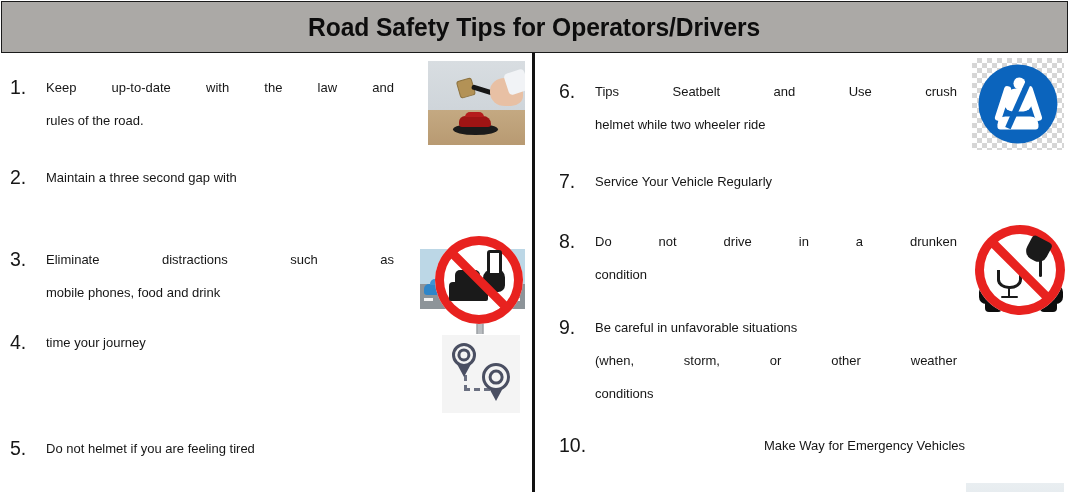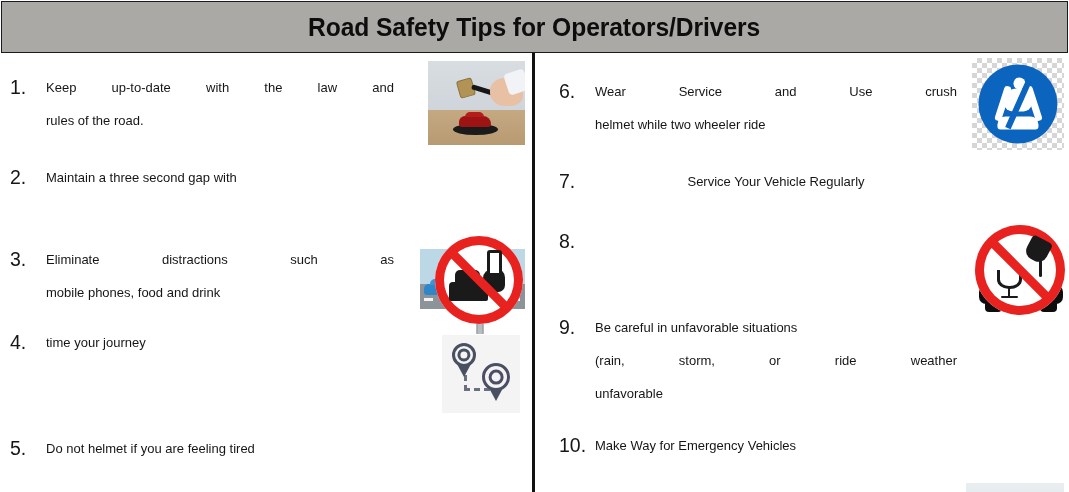--- a/index.html
+++ b/index.html
@@ -270,87 +270,91 @@
 
     </div>
 
     <div id="divider"></div>
 
     <div class="column" id="col-right">
 
       <div class="tip" style="left:14px; top:22px; width:430px;">
         <div class="tip-num">6.</div>
         <div class="tip-text just" style="width:362px;">
-          <span class="l">Wear Service and Use crush</span>
+          <span class="l">Tips Seatbelt and Use crush</span>
           <span class="l">helmet while two wheeler ride</span>
         </div>
       </div>
       <div class="media checker belt-sign" style="left:437px; top:5px; width:92px; height:92px;">
         <div class="belt-circle">
           <div class="belt-head"></div>
           <div class="belt-torso"></div>
           <div class="belt-lap"></div>
           <div class="belt-d1"></div>
           <div class="belt-d2"></div>
           <div class="belt-strap"></div>
         </div>
       </div>
 
       <div class="tip" style="left:14px; top:112px; width:430px;">
         <div class="tip-num">7.</div>
-        <div class="tip-text nojust" style="width:362px;text-align:center;">Service Your Vehicle Regularly</div>
+        <div class="tip-text nojust" style="width:362px;">Service Your Vehicle Regularly</div>
       </div>
       <div class="media svc" style="left:442px; top:104px; width:88px; height:66px;">
         <div class="svc-gear"></div>
         <div class="svc-roofL"></div>
         <div class="svc-roofR"></div>
         <div class="svc-body"></div>
         <div class="svc-win"></div>
         <div class="svc-wheelL"></div>
         <div class="svc-wheelR"></div>
         <div class="svc-wr1"></div>
         <div class="svc-wr2"></div>
         <div class="svc-wrH"></div>
       </div>
 
       <div class="tip" style="left:14px; top:172px; width:430px;">
         <div class="tip-num">8.</div>
+        <div class="tip-text just" style="width:362px;">
+          <span class="l">Do not drive in a drunken</span>
+          <span class="l">condition</span>
+        </div>
       </div>
       <div class="media" style="left:440px; top:172px; width:94px; height:92px;">
         <div class="prohib" style="position:absolute; left:0; top:0; width:90px; height:90px;">
           <div class="prohib-ring2"></div>
           <div class="al-bottle"></div>
           <div class="al-pour"></div>
           <div class="al-glass">
             <div class="al-bowl"></div>
             <div class="al-stem"></div>
             <div class="al-foot"></div>
           </div>
           <div class="prohib-slash"></div>
         </div>
       </div>
 
       <div class="tip" style="left:14px; top:258px; width:430px;">
         <div class="tip-num">9.</div>
         <div class="tip-text just" style="width:362px;">
           <span class="l" style="text-align-last:left;">Be careful in unfavorable situations</span>
-          <span class="l">(rain, storm, or ride weather</span>
-          <span class="l">unfavorable</span>
+          <span class="l">(when, storm, or other weather</span>
+          <span class="l">conditions</span>
         </div>
       </div>
       <div class="media snow" style="left:431px; top:272px; width:98px; height:70px;">
         
         
         
         
         
         
         
       </div>
 
       <div class="tip" style="left:14px; top:376px; width:430px;">
         <div class="tip-num">10.</div>
-        <div class="tip-text nojust" style="width:370px;">Make Way for Emergency Vehicles</div>
+        <div class="tip-text nojust" style="width:370px;text-align:right;">Make Way for Emergency Vehicles</div>
       </div>
 
     </div>
   </div>
 </div>
 
 </body></html>

